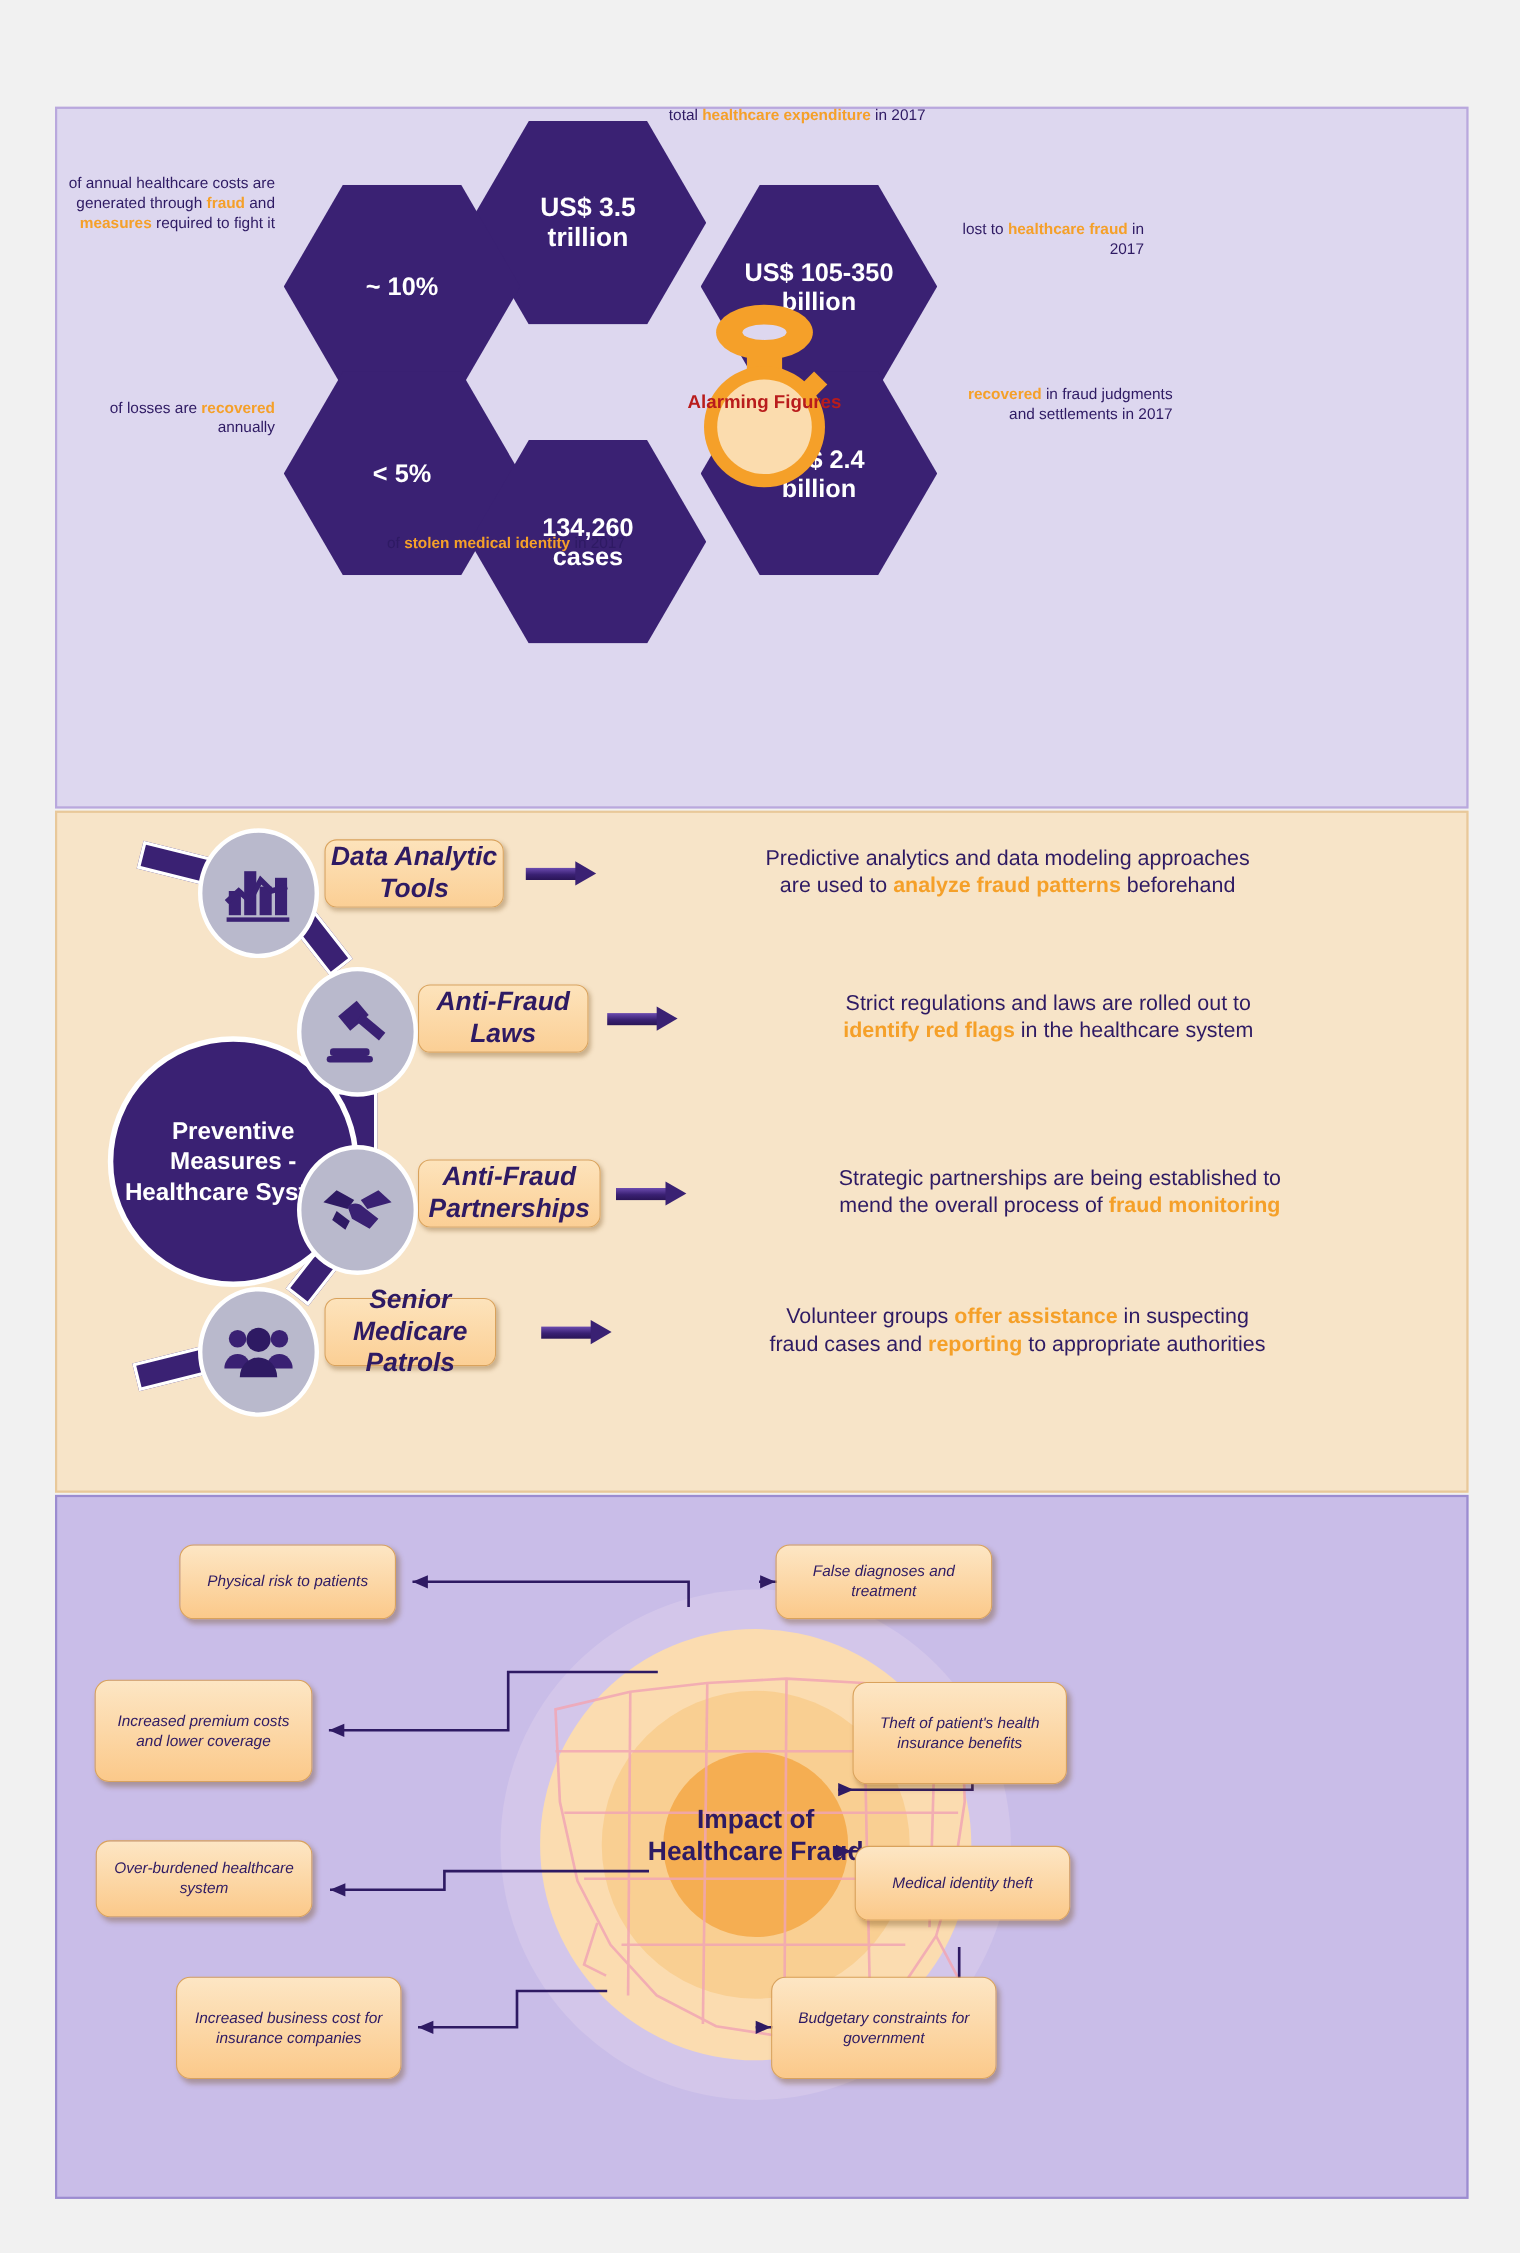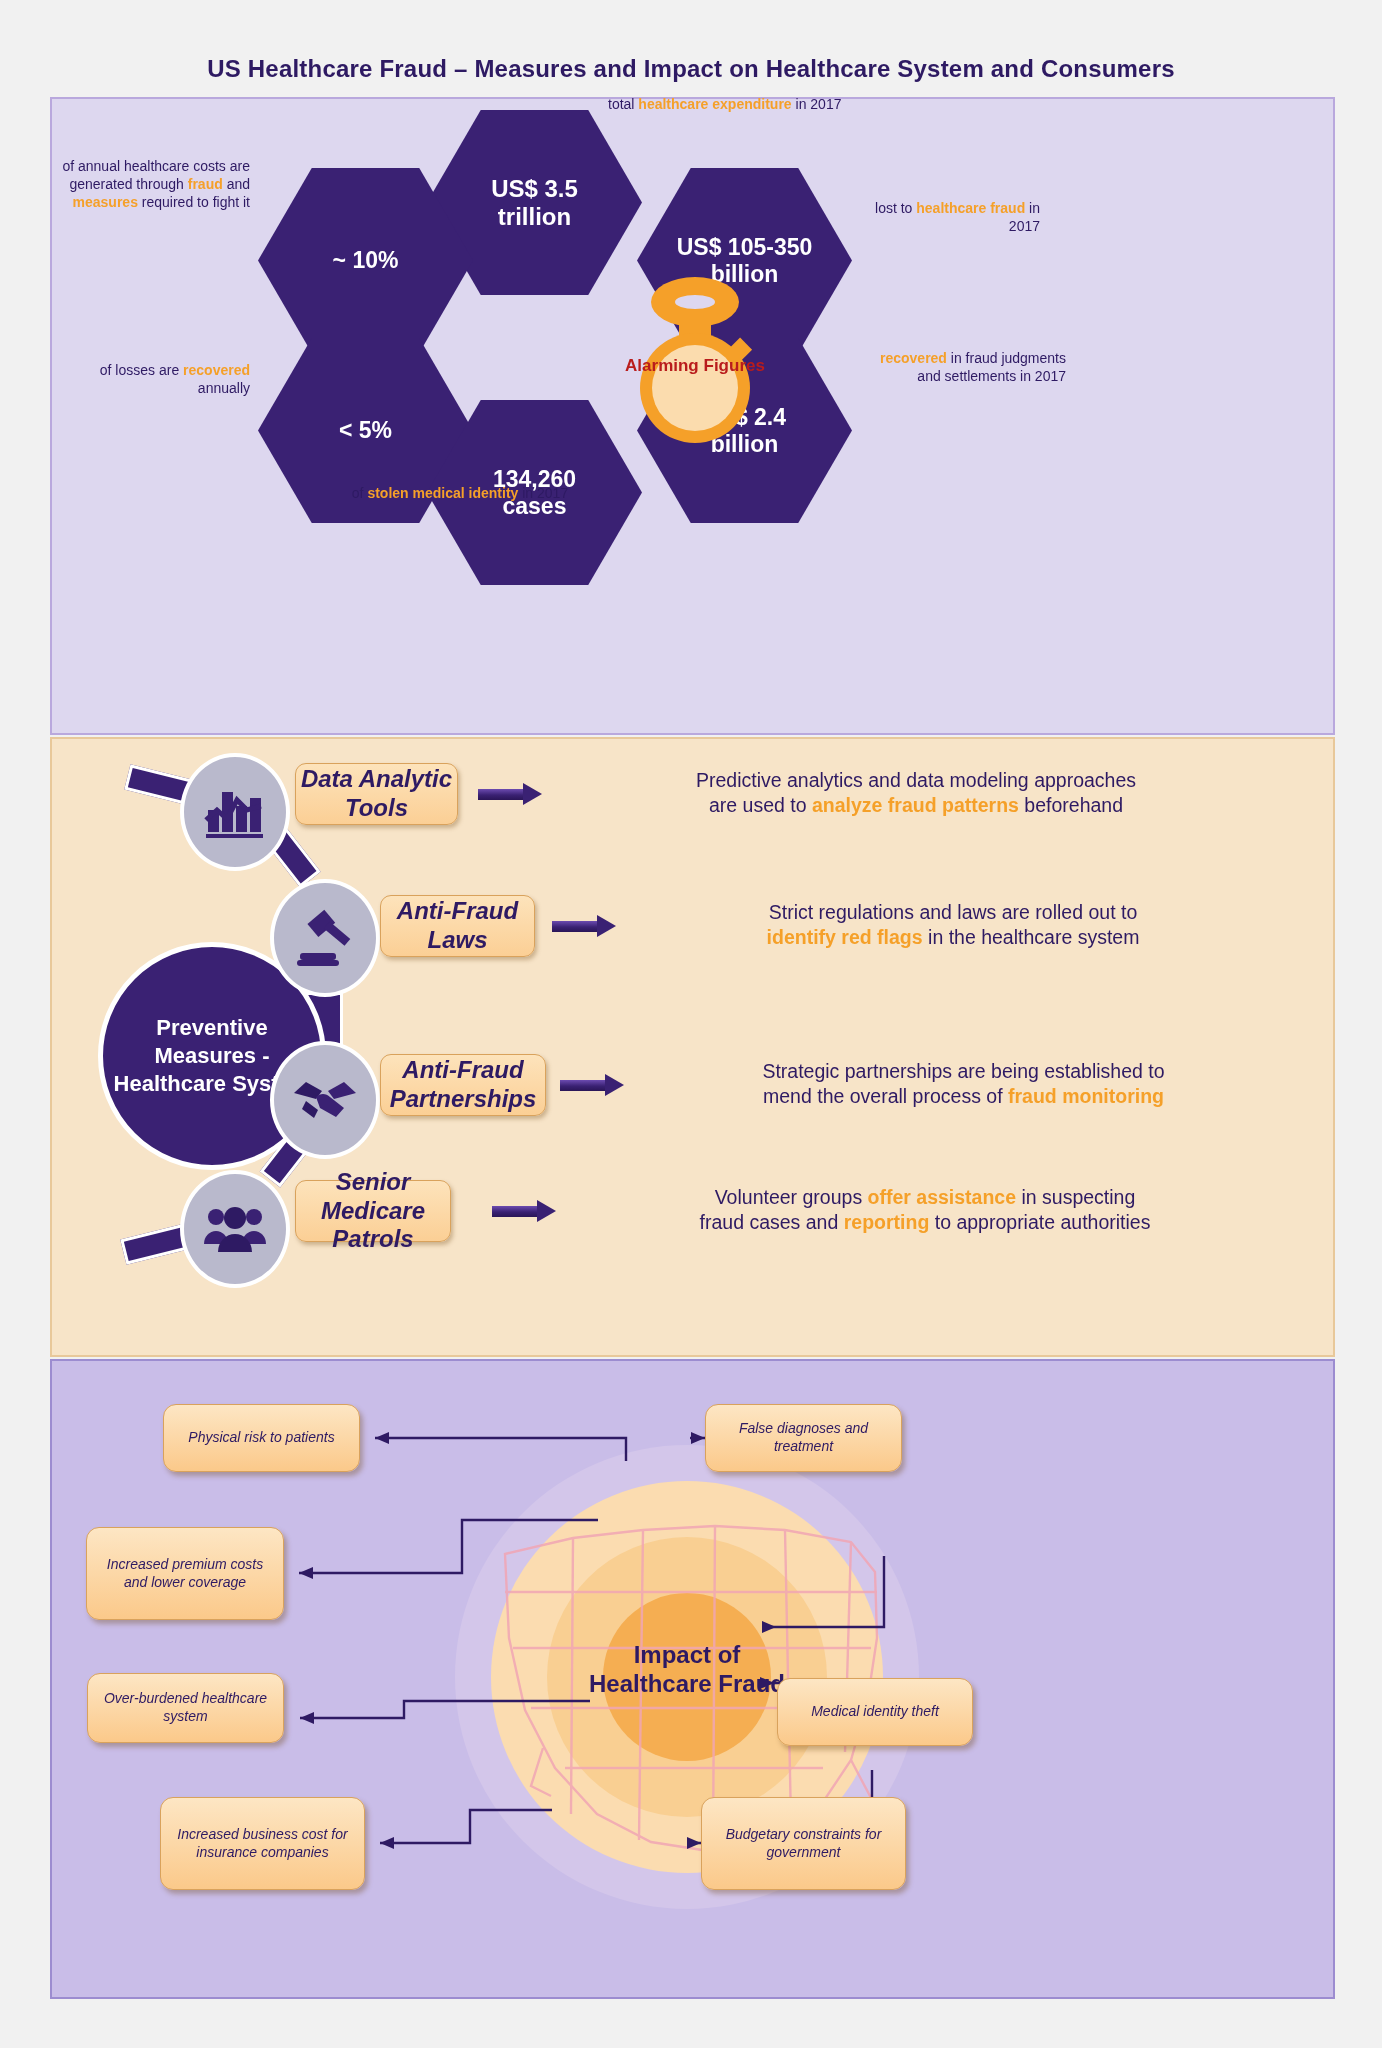--- a/index.html
+++ b/index.html
@@ -143,21 +143,20 @@
   #ib-identity{left:777px;top:1678px;width:196px;height:68px;}
   #ib-budget{left:701px;top:1797px;width:205px;height:93px;}
 
   #connector-svg{position:absolute;left:0;top:0;width:1382px;height:2048px;pointer-events:none;}
 </style>
 </head>
 <body>
 
 <div class="page">
 
-  <div class="title">US Healthcare Fraud – Measures and Impact on Healthcare System and Consumers</div>
 
   <div class="panel" id="panel-figures"></div>
 
   <div class="hex" id="hex-expenditure">
     <div>
       <span>US$ 3.5</span>
       <span>trillion</span>
     </div>
   </div>
   <div class="hex" id="hex-fraudloss">
@@ -365,16 +364,17 @@
       <polygon points="774,1683 760,1677 760,1689"></polygon>
       <polygon points="701,1843 687,1837 687,1849"></polygon>
     </g>
   </svg>
 
   <div class="ibox" id="ib-physical">Physical risk to patients</div>
   <div class="ibox" id="ib-premium">Increased premium costs and lower coverage</div>
   <div class="ibox" id="ib-overburden">Over-burdened healthcare system</div>
   <div class="ibox" id="ib-business">Increased business cost for insurance companies</div>
   <div class="ibox" id="ib-false">False diagnoses and treatment</div>
+  <div class="ibox" id="ib-theft">Theft of patient's health insurance benefits</div>
   <div class="ibox" id="ib-identity">Medical identity theft</div>
   <div class="ibox" id="ib-budget">Budgetary constraints for government</div>
 
 </div>
 
 </body></html>

